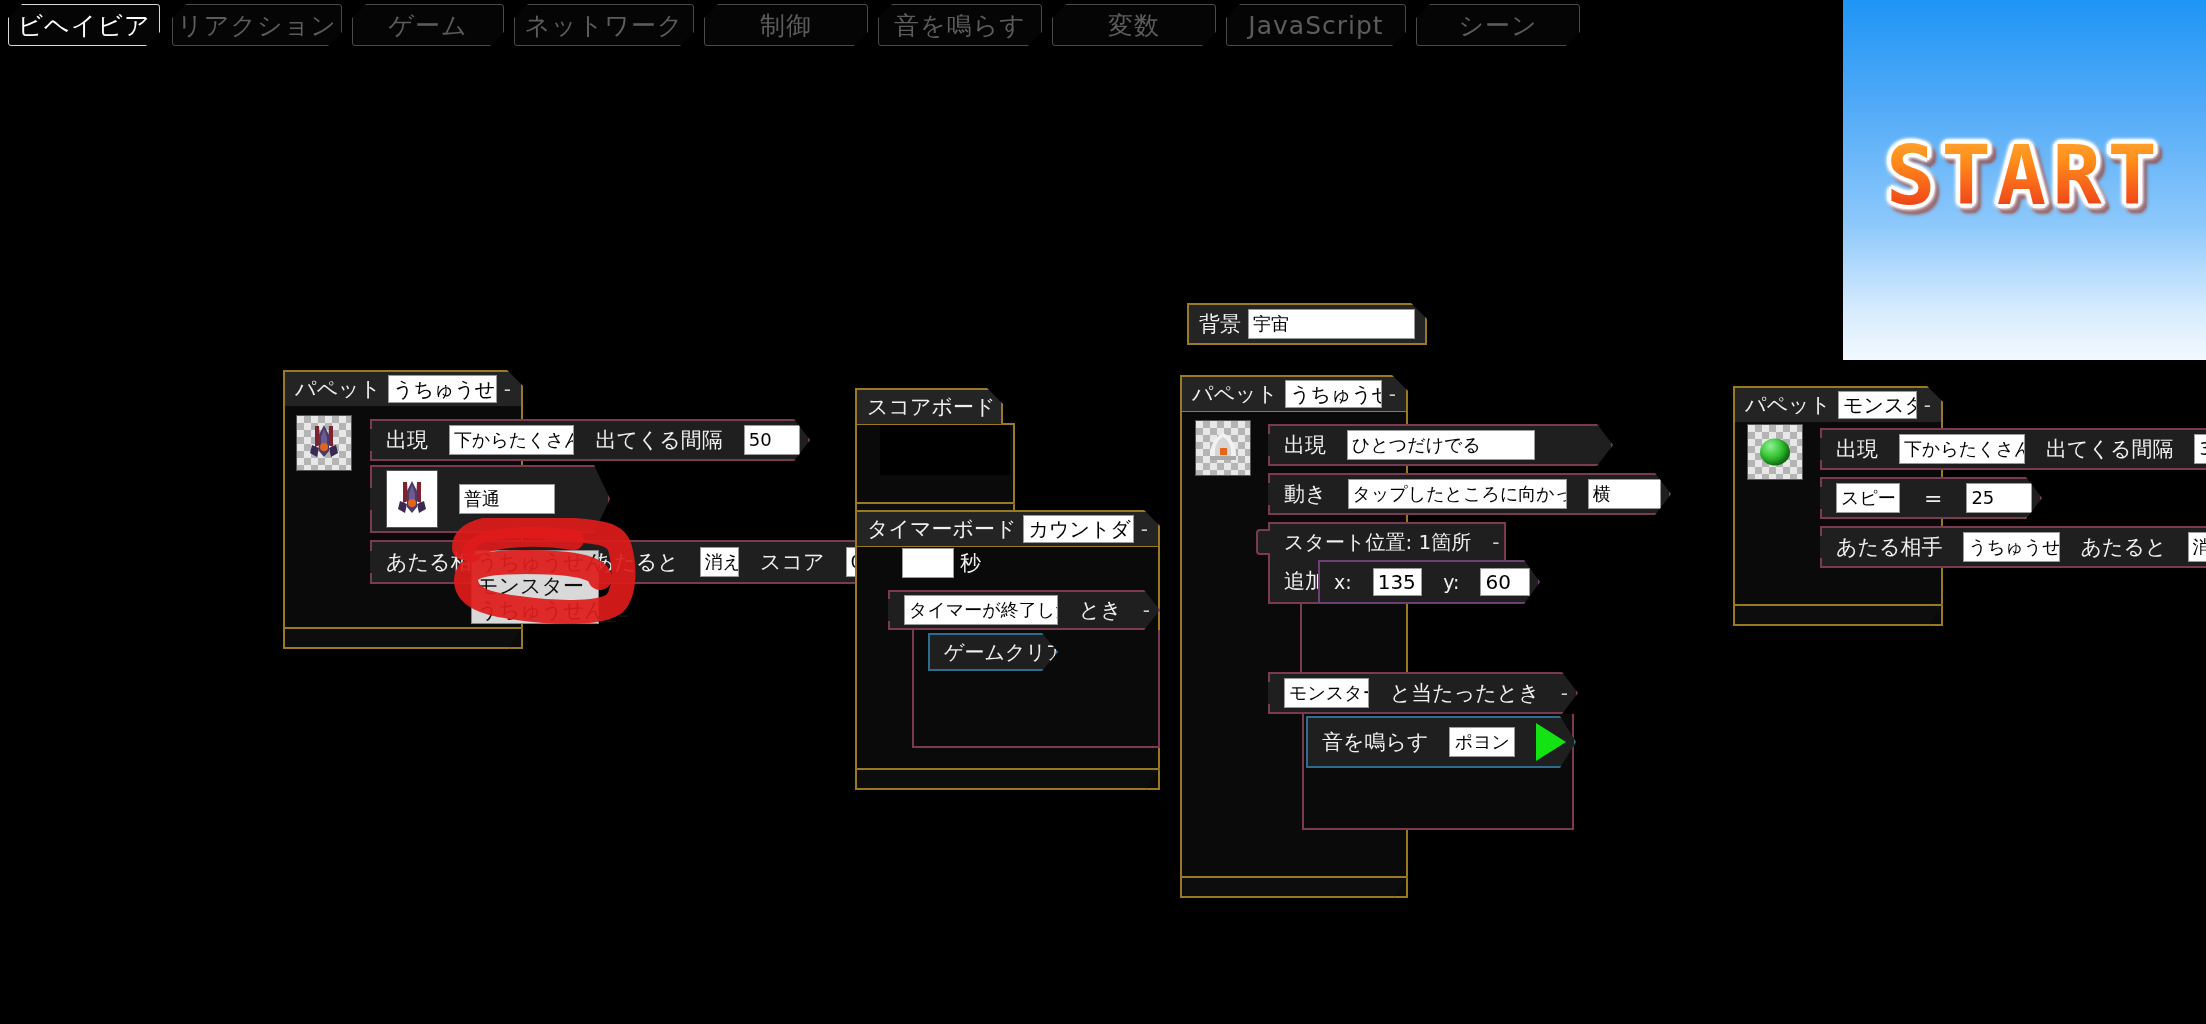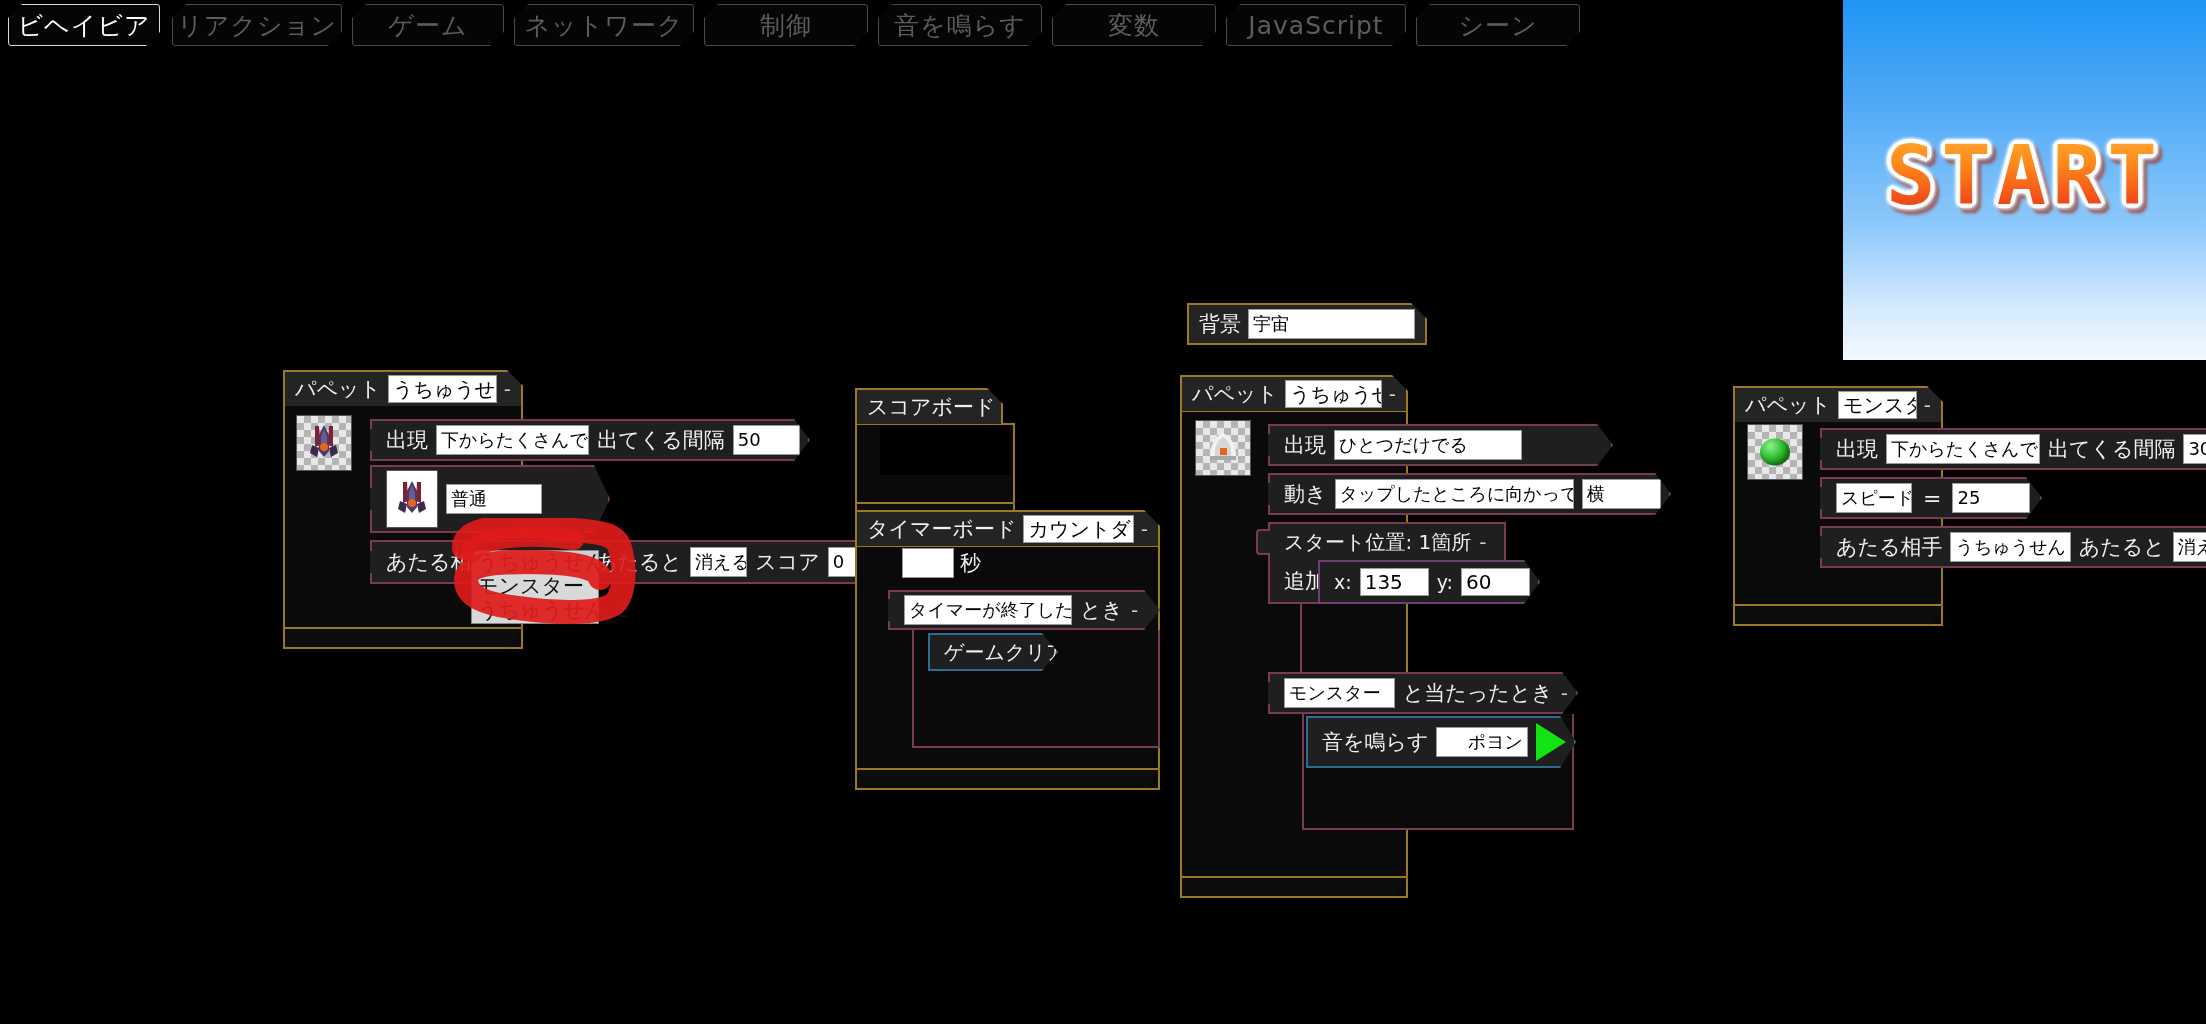--- a/index.html
+++ b/index.html
@@ -56,21 +56,21 @@
     clip-path: polygon(0 0, 100% 0, calc(100% - 14px) 100%, 0 100%);
   }
 
   .stmt {
     position:absolute;
     background:#1f1f1f;
     border:2px solid #7a3a52;
     color:#efefef;
     font-size:21px;
     display:flex; align-items:center;
-    padding:0 8px 0 14px; gap:8px;
+    padding:0 8px 0 14px; gap:21px;
     -webkit-clip-path: polygon(0 0, calc(100% - 16px) 0, 100% 50%, calc(100% - 16px) 100%, 0 100%);
     clip-path: polygon(0 0, calc(100% - 16px) 0, 100% 50%, calc(100% - 16px) 100%, 0 100%);
     white-space:nowrap;
   }
   .stmt.flat {
     -webkit-clip-path: none; clip-path: none;
   }
   .stmt.blue { border-color:#2e6d8e; }
   .stmt.purple { border-color:#6e3f72; }
 

